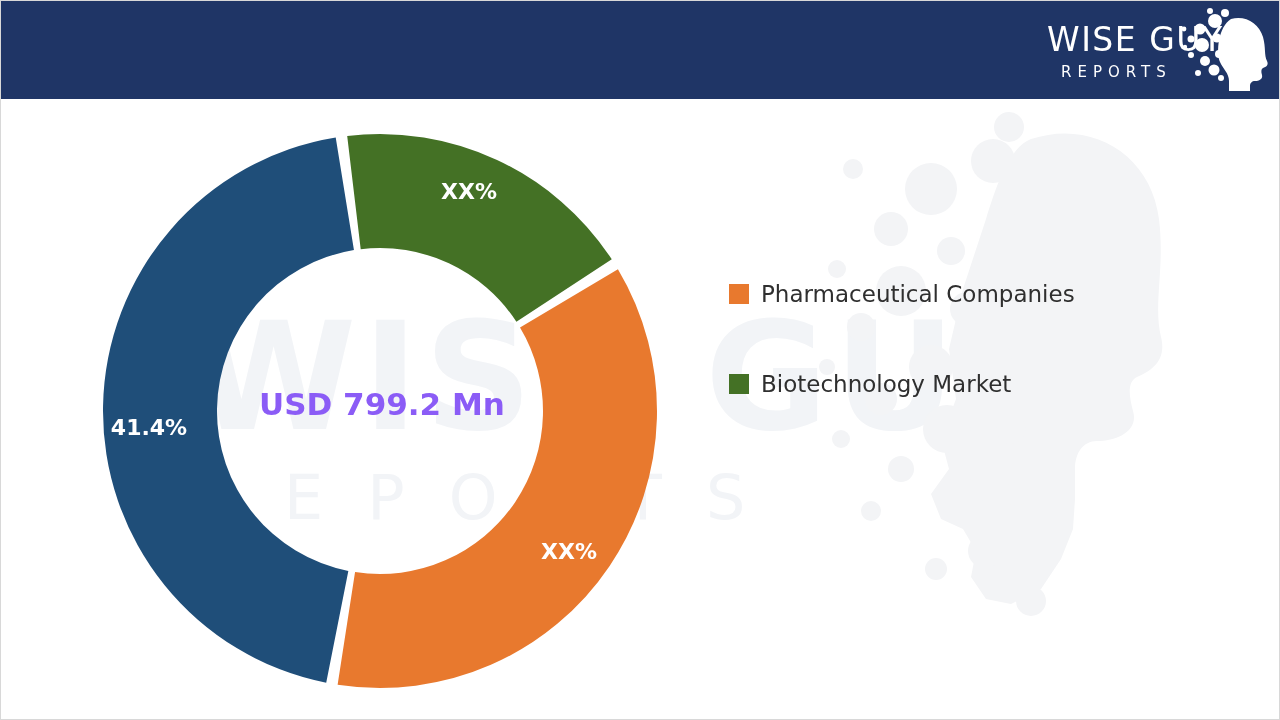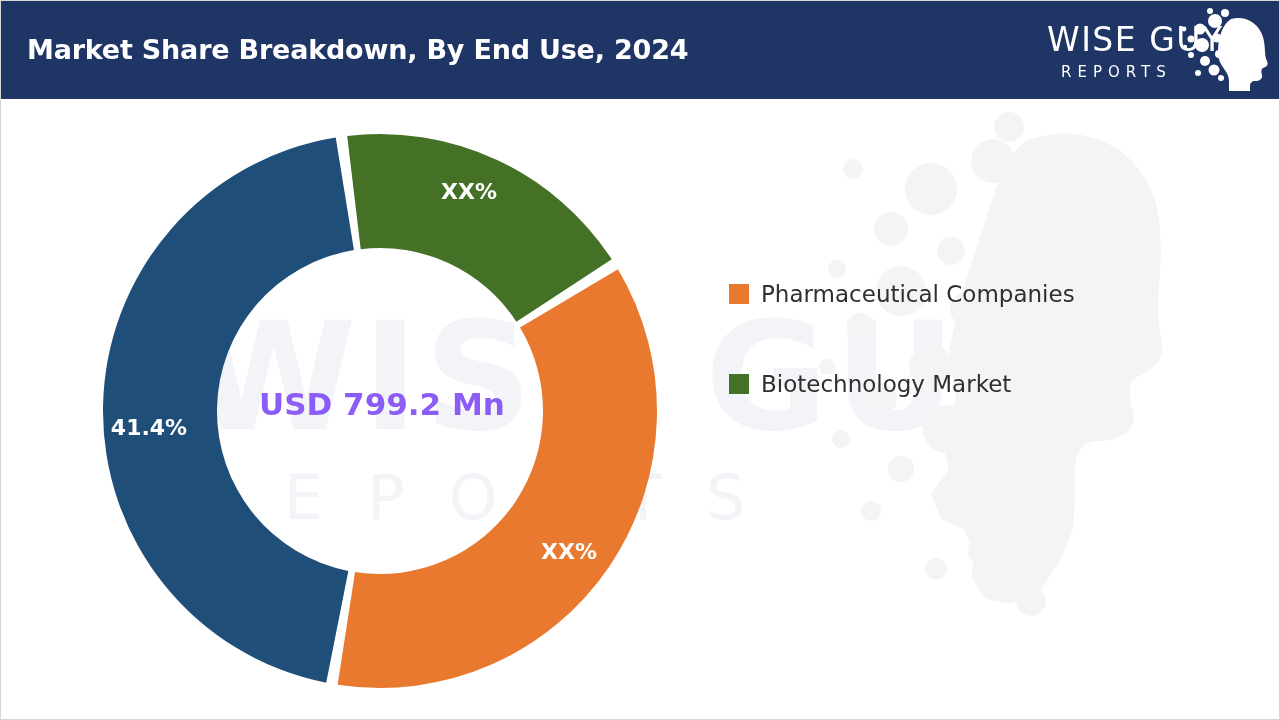--- a/index.html
+++ b/index.html
@@ -155,21 +155,20 @@
     white-space: nowrap;
     line-height: 1;
   }
 </style>
 </head>
 <body>
 
 <div id="page">
 
   <div id="header-bar">
-    <div id="page-title">Market Share Breakdown, By End Use, 2024</div>
 
     <div id="brand-logo">
       <svg width="228" height="86" viewBox="0 0 228 86" xmlns="http://www.w3.org/2000/svg">
 
         <text x="2" y="44" font-family="DejaVu Sans, Liberation Sans, sans-serif" font-size="33" font-weight="normal" letter-spacing="1.5" fill="#ffffff">WISE GUY</text>
 
         <text x="16" y="70" font-family="DejaVu Sans, Liberation Sans, sans-serif" font-size="15" font-weight="normal" letter-spacing="6" fill="#ffffff">REPORTS</text>
 
         <g fill="#ffffff">
           <path d="M186 12 C200 8 214 16 218 30 C221 41 219 48 222 54

